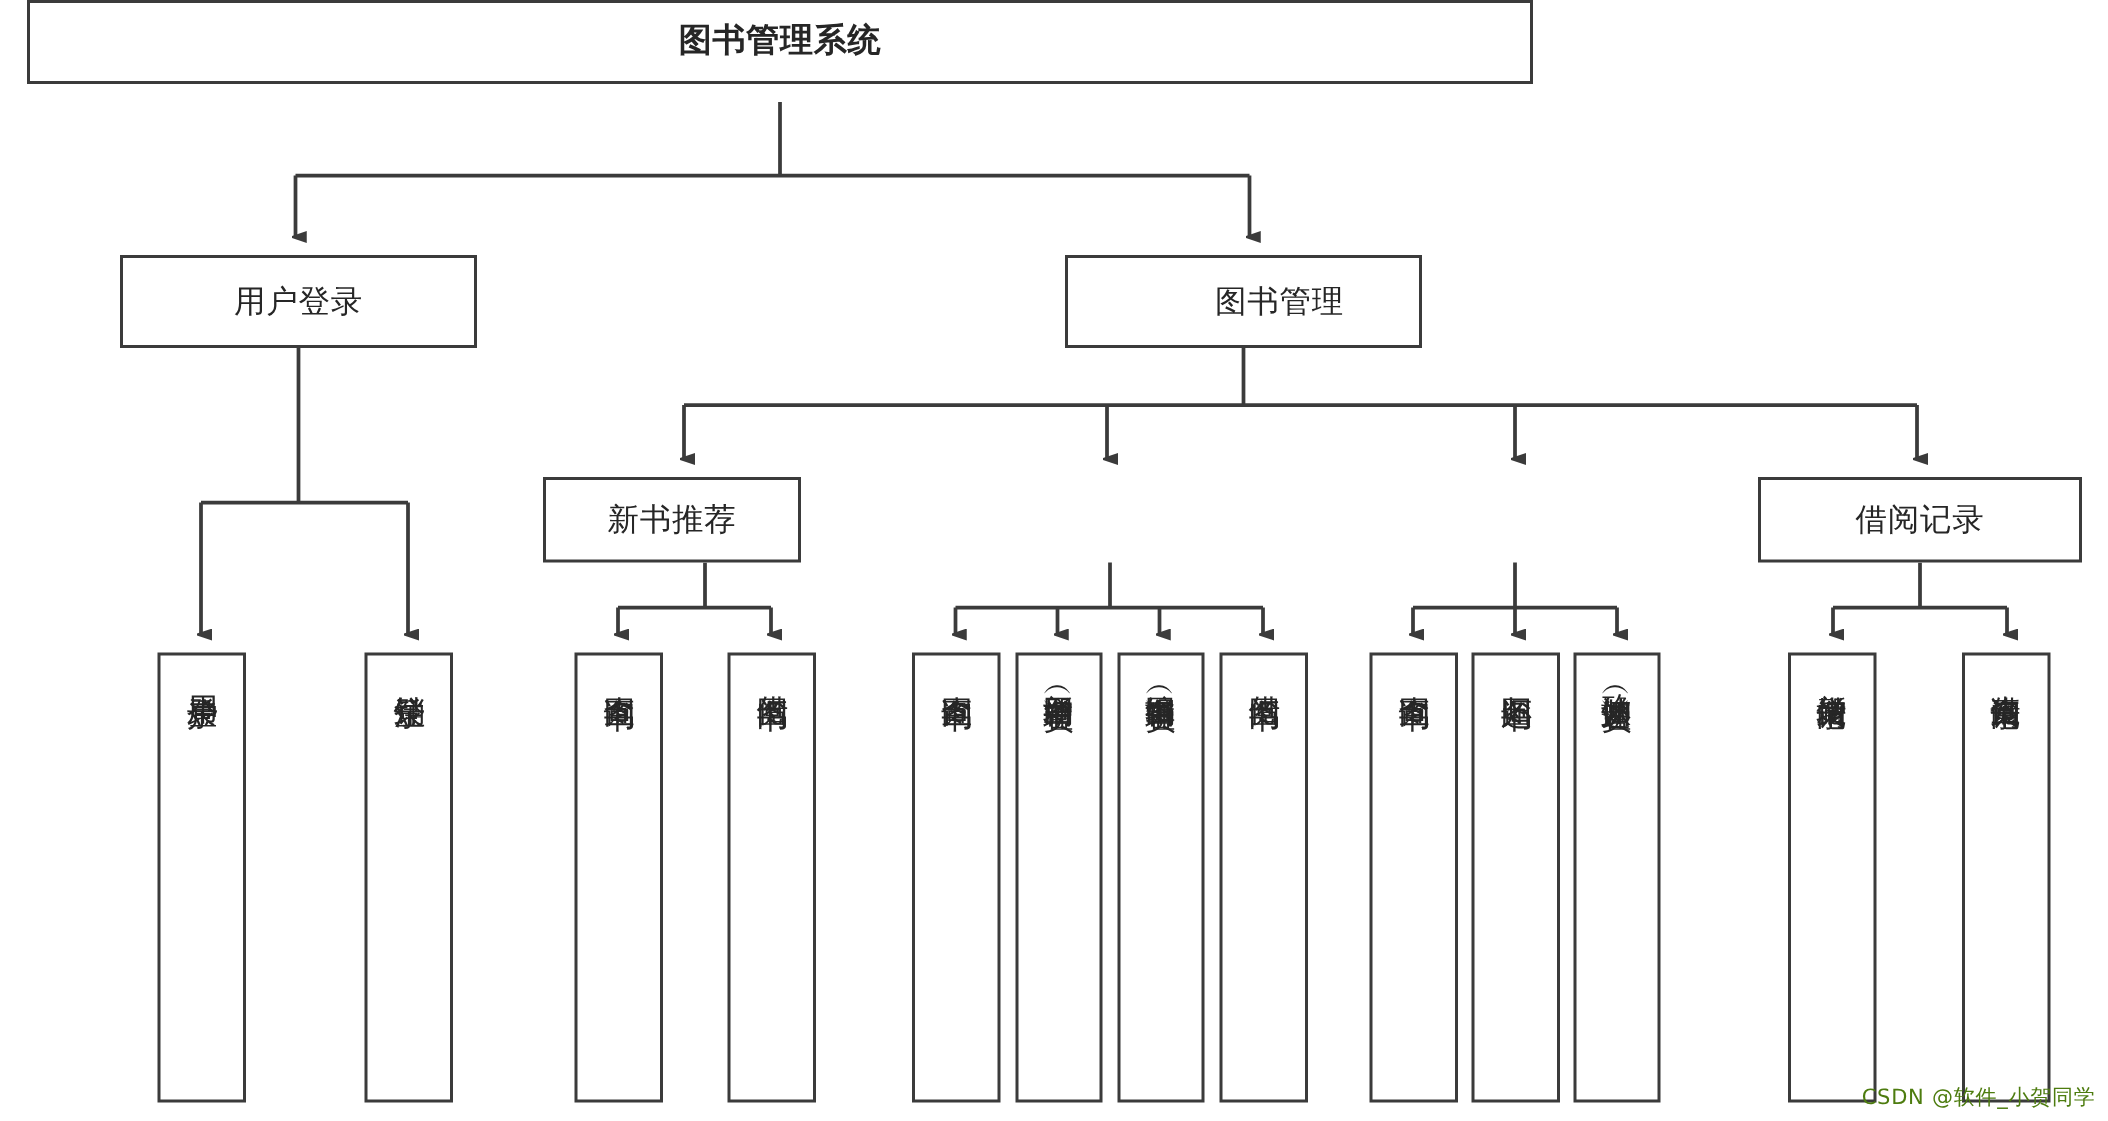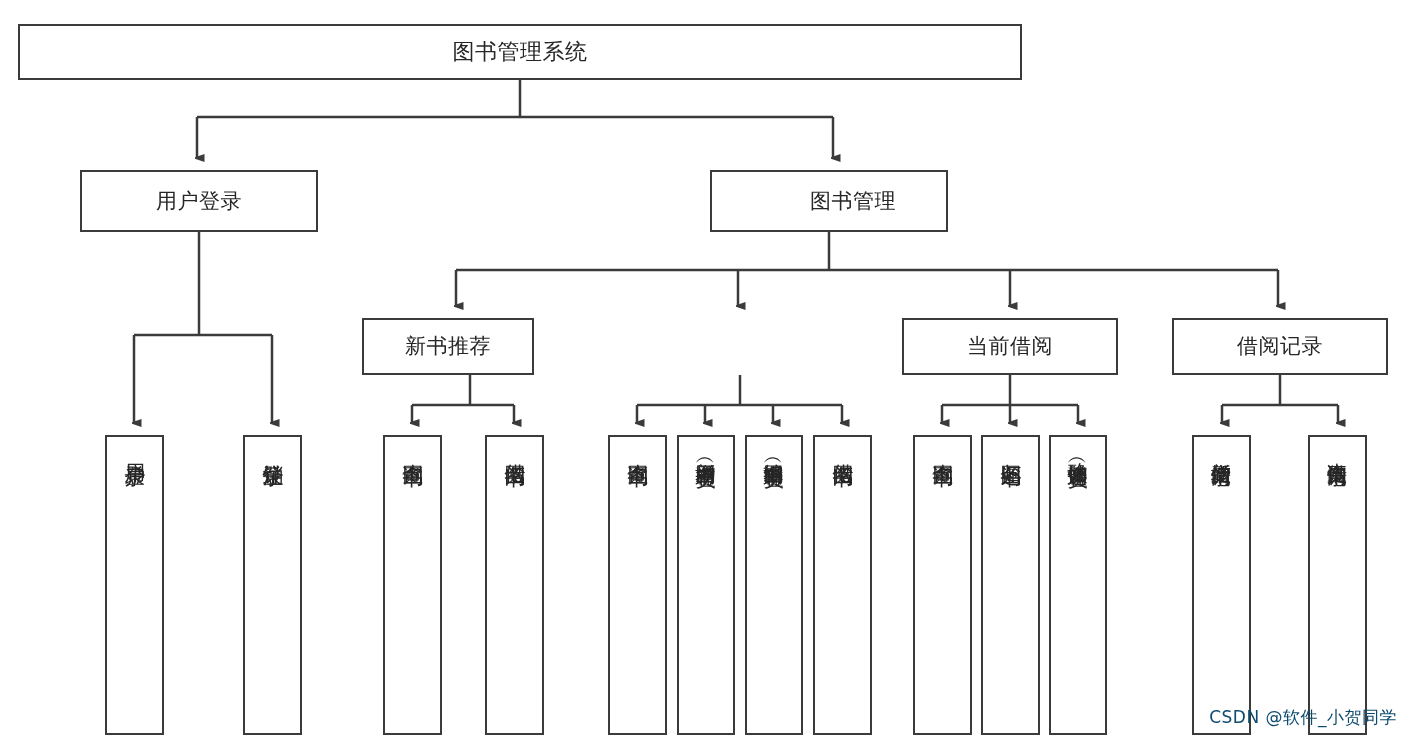--- a/index.html
+++ b/index.html
@@ -60,23 +60,23 @@
     line-height: 1.1;
     letter-spacing: 1px;
     white-space: nowrap;
   }
   .node.vert.tall .lbl {
     font-size: 20px;
   }
   #watermark {
     position: absolute;
     right: 8px;
-    bottom: 18px;
-    font-size: 17px;
-    color: #0c4a6e;
+    bottom: 6px;
+    font-size: 14px;
+    color: #4d7c0f;
     white-space: nowrap;
     letter-spacing: 0.5px;
   }
 </style>
 </head>
 <body>
 
 <div id="canvas">
 
   <svg id="wires" viewBox="0 0 1405 747">
@@ -122,40 +122,37 @@
       <path d="M1010,405 L1010,423" marker-end="url(#arrow)"></path>
       <path d="M1078,405 L1078,423" marker-end="url(#arrow)"></path>
 
       <path d="M1280,375 L1280,405"></path>
       <path d="M1222,405 L1338,405"></path>
       <path d="M1222,405 L1222,423" marker-end="url(#arrow)"></path>
       <path d="M1338,405 L1338,423" marker-end="url(#arrow)"></path>
     </g>
   </svg>
 
-  <div class="node root horiz" style="left:18px; top:24px; width:1004px; height:56px;">
+  <div class="node root horiz" style="left:18px; top:0; width:1004px; height:56px;font-weight:bold;">
     <span class="lbl">图书管理系统</span>
   </div>
 
   <div class="node horiz" style="left:80px; top:170px; width:238px; height:62px;">
     <span class="lbl">用户登录</span>
   </div>
 
   <div class="node horiz" style="left:710px; top:170px; width:238px; height:62px;padding-left:48px;">
     <span class="lbl">图书管理</span>
   </div>
 
   <div class="node horiz" style="left:362px; top:318px; width:172px; height:57px;">
     <span class="lbl">新书推荐</span>
   </div>
 
 
-  <div class="node horiz" style="left:902px; top:318px; width:216px; height:57px;">
-    <span class="lbl">当前借阅</span>
-  </div>
 
   <div class="node horiz" style="left:1172px; top:318px; width:216px; height:57px;">
     <span class="lbl">借阅记录</span>
   </div>
 
   <div class="node vert" style="left:105px; top:435px; width:59px; height:300px;">
     <span class="lbl">用户登录</span>
   </div>
 
   <div class="node vert" style="left:243px; top:435px; width:59px; height:300px;">

